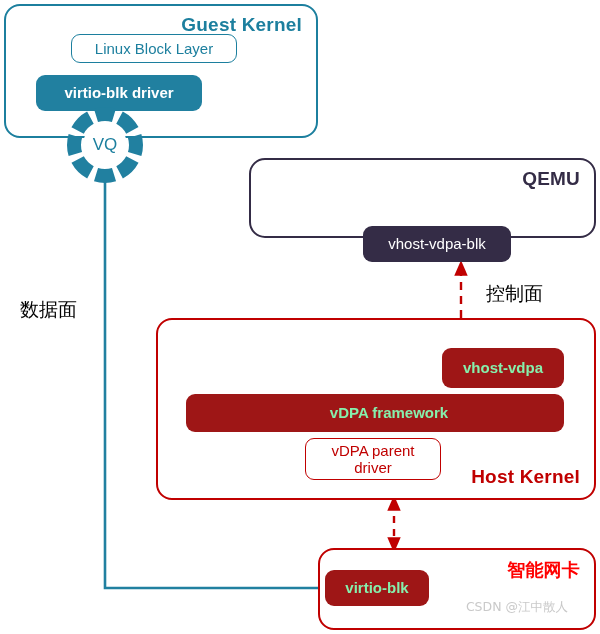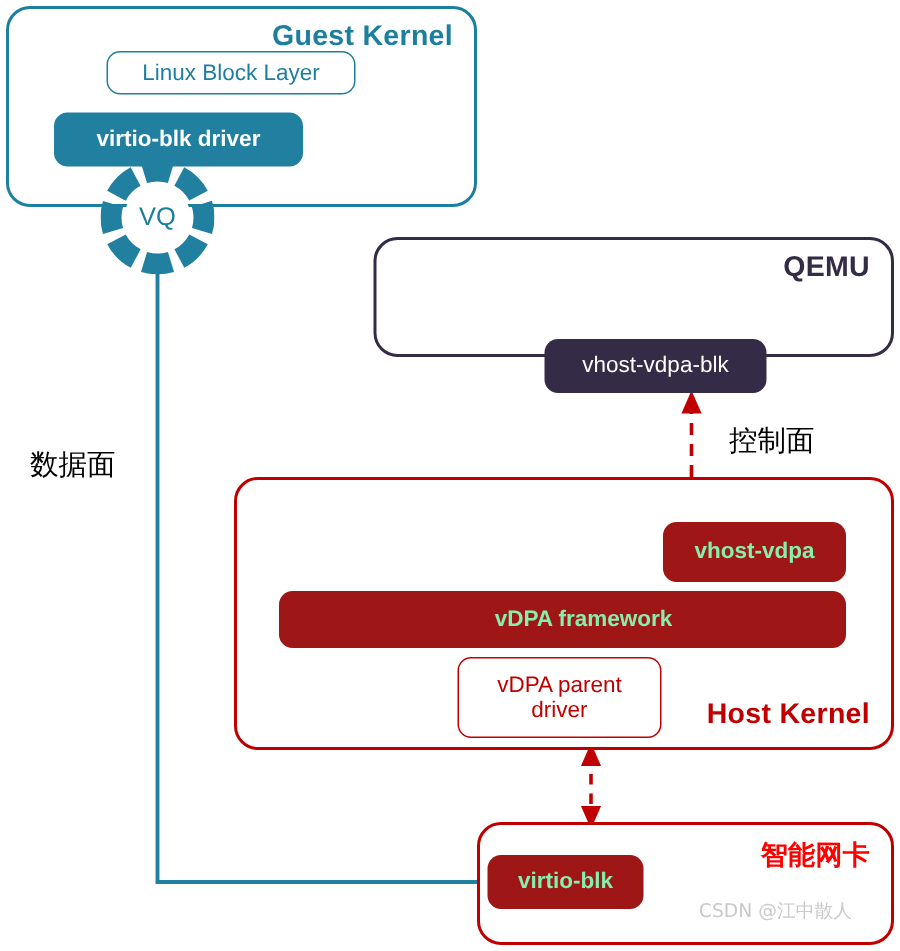--- a/index.html
+++ b/index.html
@@ -83,21 +83,21 @@
     background:#ffffff;color:#C00000;
     border:1.8px solid #C00000;
     font-weight:normal;
   }
 
   #c-linux-block-layer{left:23px;top:34px;width:166px;height:29px;margin-left:48px;}
   #c-virtio-blk-driver{left:23px;top:75px;width:166px;height:36px;}
   #c-vhost-vdpa-blk{left:363px;top:226px;width:148px;height:36px;}
   #c-vhost-vdpa{left:442px;top:348px;width:122px;height:40px;}
   #c-vdpa-framework{left:186px;top:394px;width:378px;height:38px;padding-left:28px;}
-  #c-vdpa-parent-driver{left:305px;top:438px;width:136px;height:54px;}
+  #c-vdpa-parent-driver{left:305px;top:438px;width:136px;height:42px;}
   #c-virtio-blk-nic{left:325px;top:570px;width:104px;height:36px;}
 
   
   .plane-label{
     position:absolute;
     font-size:19px;
     font-weight:normal;
     color:#000000;
     white-space:nowrap;
     font-family:"DejaVu Sans","Liberation Sans",sans-serif;

